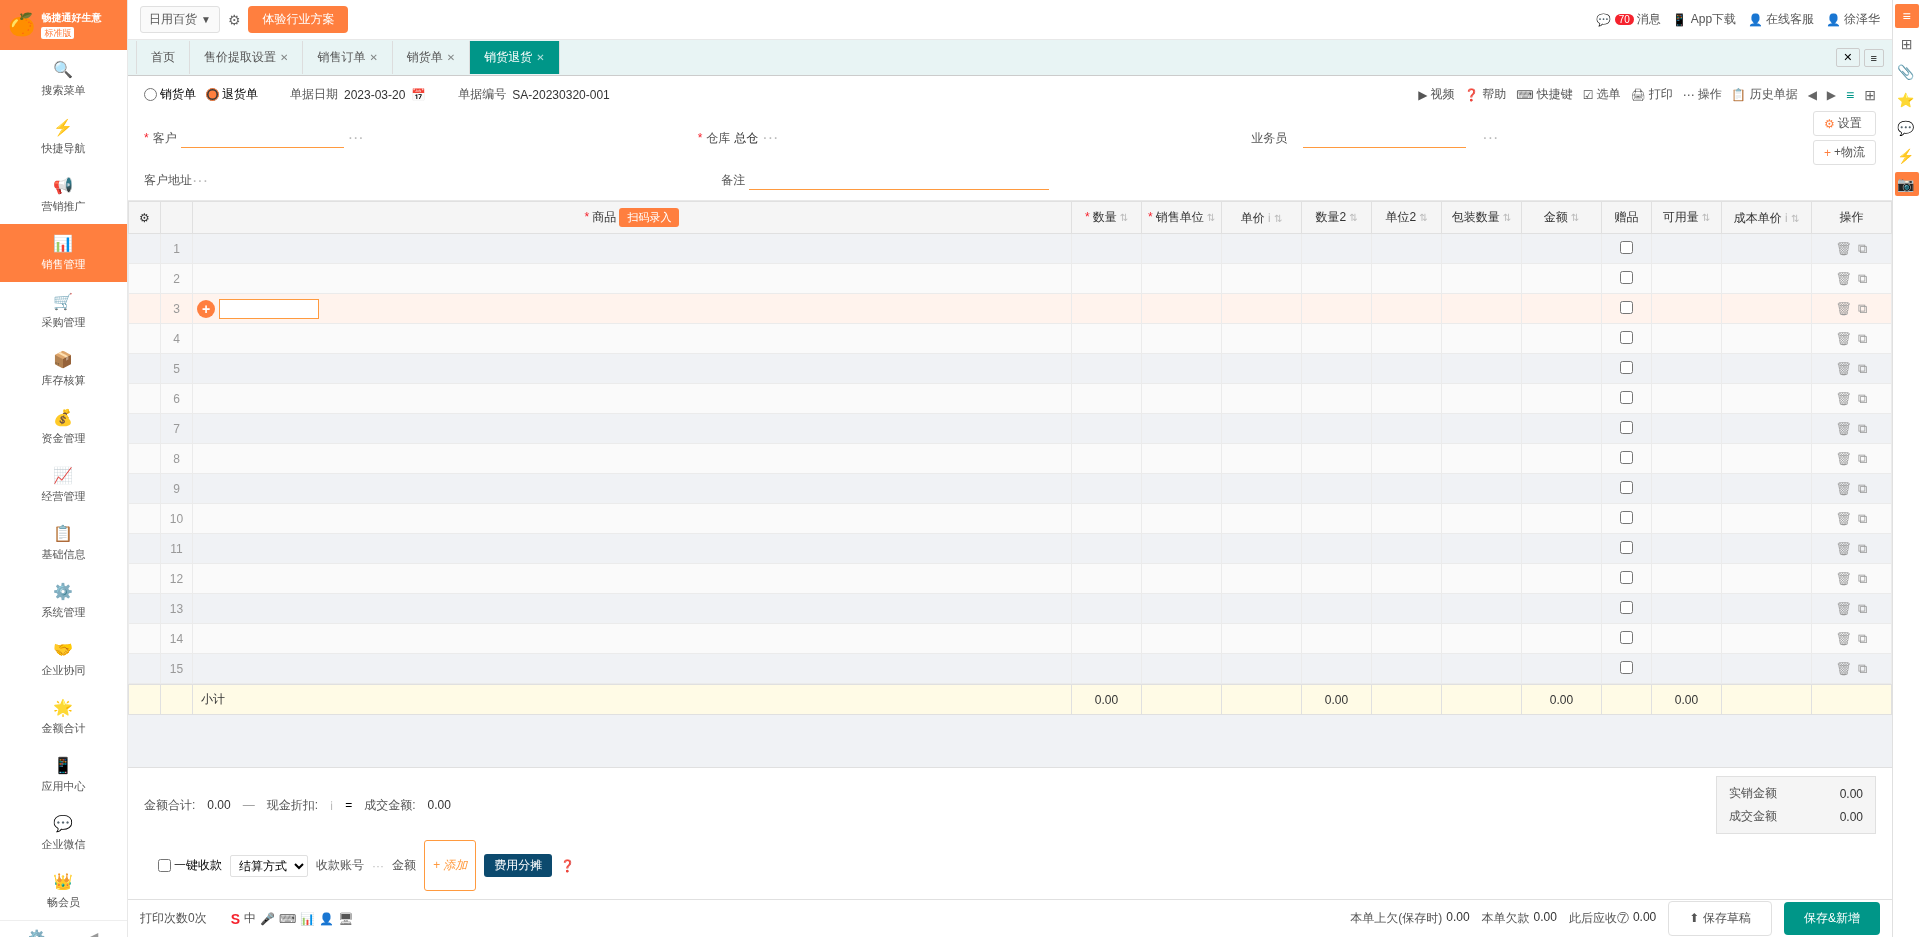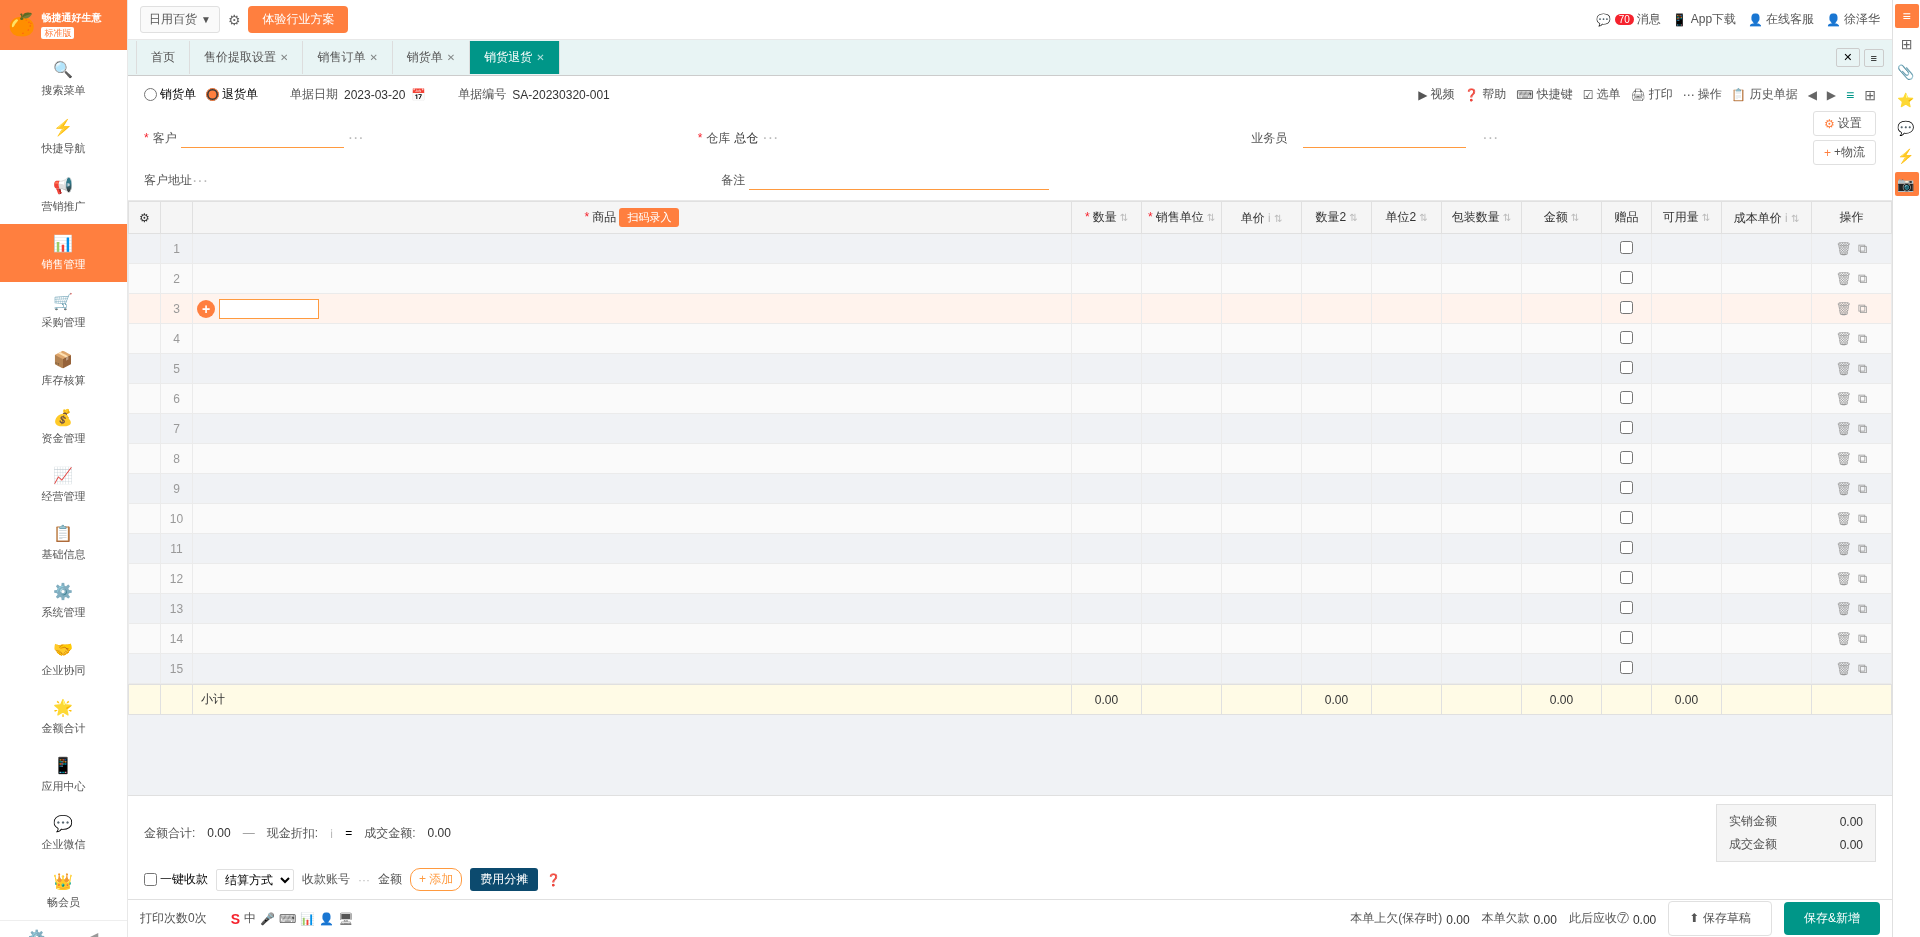--- a/index.html
+++ b/index.html
@@ -61,35 +61,35 @@
     
     .subtotal-row td { background: #fffbe6; font-weight: 500; color: #333; border: 1px solid #e0e0e0; }
 
     
     .bottom-area { background: #fff; border-top: 1px solid #e0e0e0; padding: 8px 16px; }
     .bottom-row1 { display: flex; align-items: center; gap: 12px; margin-bottom: 6px; }
     .bottom-label { color: #555; }
     .bottom-value { color: #333; font-weight: 500; }
     .bottom-dash { color: #999; }
     .bottom-row2 { display: flex; align-items: center; gap: 8px; }
-    .bottom-checkbox { display: flex; align-items: center; gap: 3px; cursor: pointer; }
+    .bottom-checkbox { display: flex; align-items: center; gap: 3px; cursor: pointer; margin-left: 14px; }
     .bottom-select { border: 1px solid #e0e0e0; padding: 2px 4px; border-radius: 2px; background: #fff; }
     .bottom-input-dots { color: #bbb; }
-    .add-btn { background: #fff; border: 1px solid #ff9a3f; color: #ff9a3f; padding: 2px 8px; border-radius: 10px; cursor: pointer; font-size: 12px; }
+    .add-btn { background: #fff; border: 1px solid #ff9a3f; color: #ff9a3f; padding: 16px 8px; border-radius: 3px; cursor: pointer; font-size: 12px; font-style: italic; }
     .cost-tab-btn { background: #0c4a6e; color: #fff; border: none; padding: 3px 10px; border-radius: 3px; cursor: pointer; font-size: 12px; }
     .question-icon { color: #bbb; cursor: pointer; }
     .summary-row { display: flex; justify-content: space-between; gap: 20px; align-items: center; padding: 2px 0; }
     .summary-label { color: #555; }
     .summary-value { color: #333; font-weight: 500; }
     .btn-save-draft { background: #fff; border: 1px solid #e0e0e0; color: #555; padding: 8px 20px; border-radius: 4px; cursor: pointer; font-size: 13px; }
     .btn-save-new { background: #009688; color: #fff; border: none; padding: 8px 20px; border-radius: 4px; cursor: pointer; font-size: 13px; }
 
     
     .status-bar { background: #fff; border-top: 1px solid #e0e0e0; height: 38px; display: flex; align-items: center; padding: 0 12px; gap: 16px; font-size: 12px; color: #555; }
-    .status-item { display: flex; align-items: flex-end; gap: 4px; }
+    .status-item { display: flex; align-items: flex-start; gap: 4px; }
 
     
     .right-panel { width: 28px; background: #fff; border-left: 1px solid #e0e0e0; display: flex; flex-direction: column; align-items: center; padding: 4px 0; gap: 4px; }
     .right-panel-icon { width: 24px; height: 24px; display: flex; align-items: center; justify-content: center; cursor: pointer; color: #666; font-size: 14px; border-radius: 2px; }
     .right-panel-icon.active { background: #ff7f3f; color: #fff; }
 
     .col-setting { width: 32px; }
     .col-product { min-width: 160px; }
     .col-qty { width: 70px; }
     .col-unit { width: 80px; }

